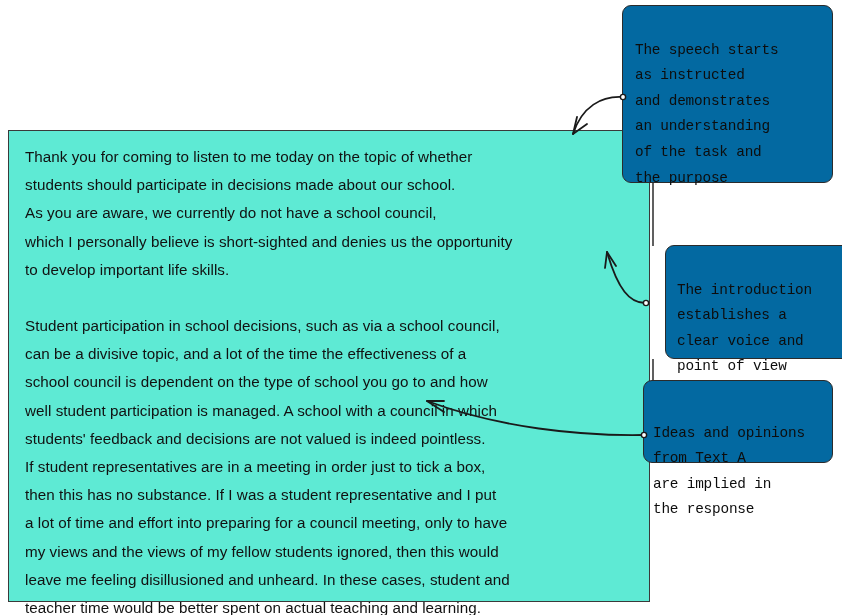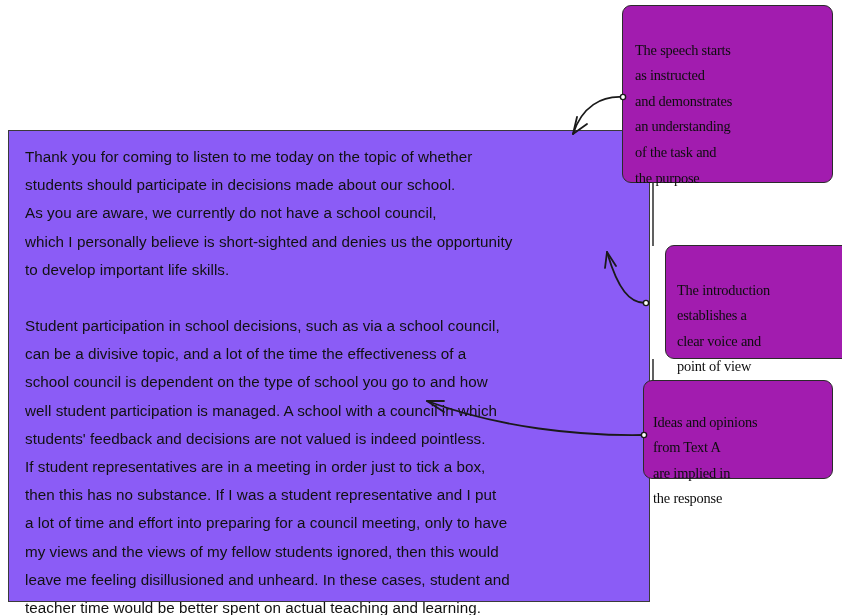--- a/index.html
+++ b/index.html
@@ -18,21 +18,21 @@
 
   
   #response-box {
     position: absolute;
     left: 8px;
     top: 130px;
     width: 642px;
     height: 472px;
     border: 1.5px solid #3a3a3a;
     box-sizing: border-box;
-    background: #8b5cf6;
+    background: #5eead4;
   }
   #response-text {
     position: absolute;
     left: 16px;
     top: 12px;
     width: 616px;
   }
   .para {
     font-family: "Liberation Sans", sans-serif;
     font-size: 15.2px;
@@ -44,22 +44,22 @@
   .para.second {
     margin-top: 28px;
   }
 
   
   .callout {
     position: absolute;
     box-sizing: border-box;
     border: 1.5px solid #2b2b2b;
     border-radius: 9px;
-    background: #a21caf;
-    font-family: Liberation Serif, serif;
+    background: #0369a1;
+    font-family: Liberation Mono, monospace;
     font-size: 14.4px;
     line-height: 25.6px;
     color: #0d0d0d;
     white-space: pre-line;
     letter-spacing: -0.2px;
   }
   #callout-1 {
     left: 622px;
     top: 5px;
     width: 211px;
@@ -70,22 +70,22 @@
     left: 665px;
     top: 245px;
     width: 188px;
     height: 114px;
     padding: 6px 6px 0 11px;
   }
   #callout-3 {
     left: 643px;
     top: 380px;
     width: 190px;
-    height: 99px;
-    padding: 3px 4px 0 9px;
+    height: 83px;
+    padding: 14px 4px 0 9px;
   }
 
   
   #overlay {
     position: absolute;
     left: 0;
     top: 0;
     width: 842px;
     height: 615px;
     pointer-events: none;

